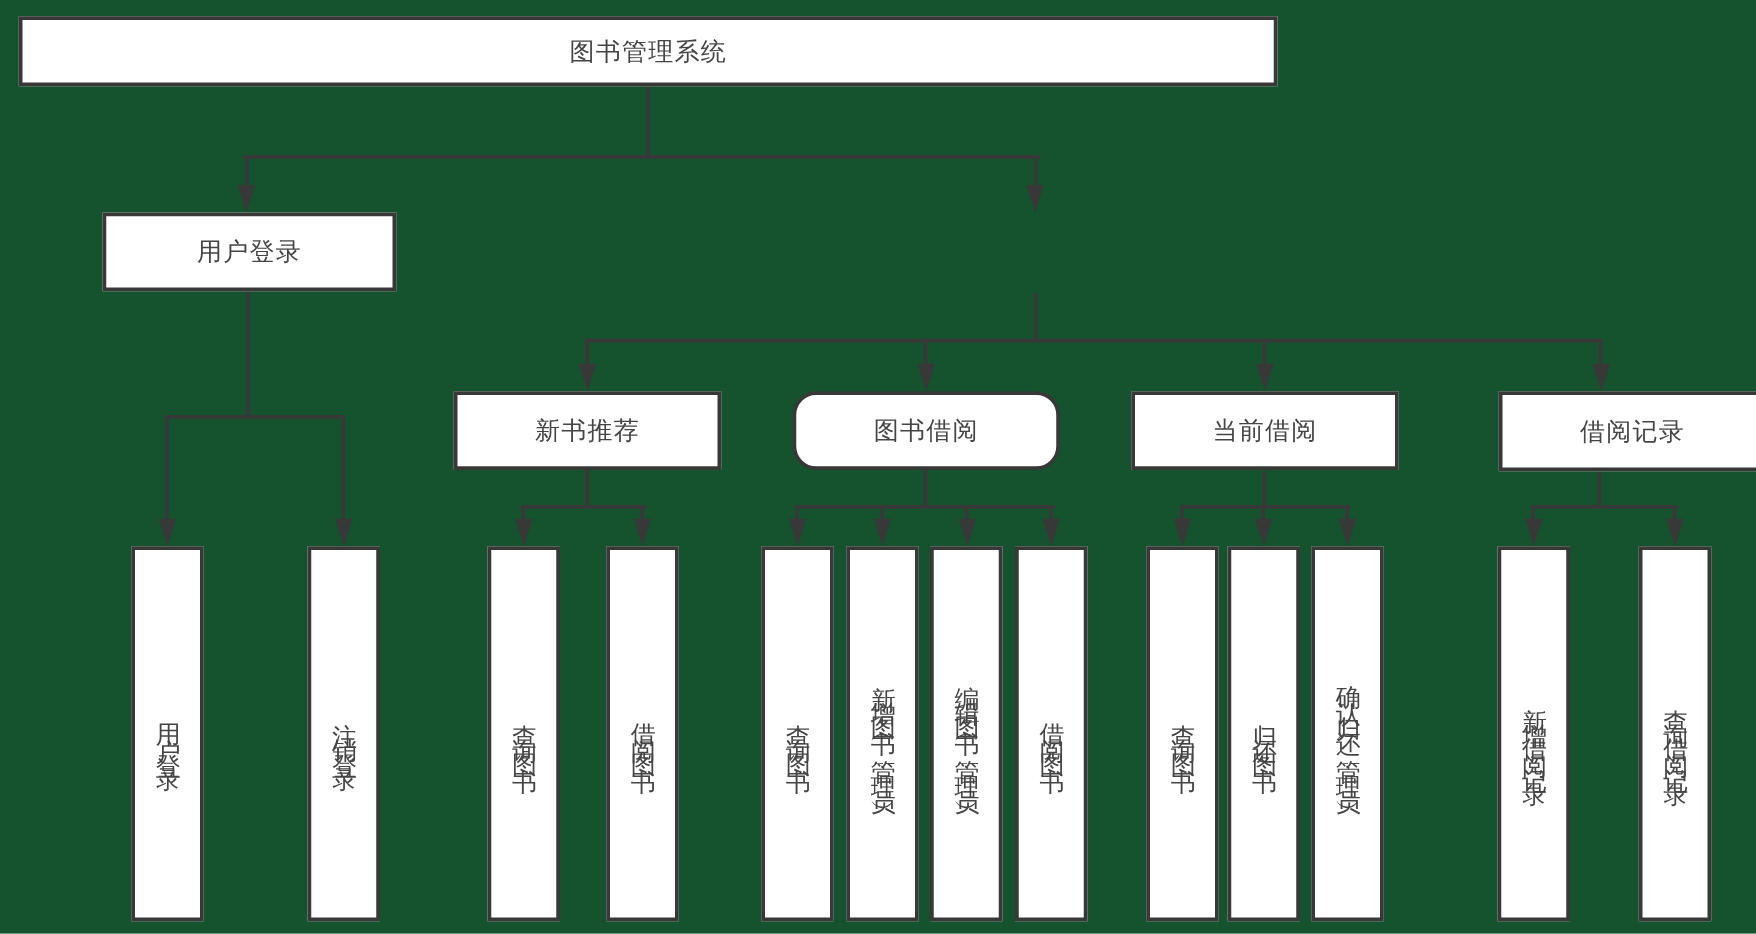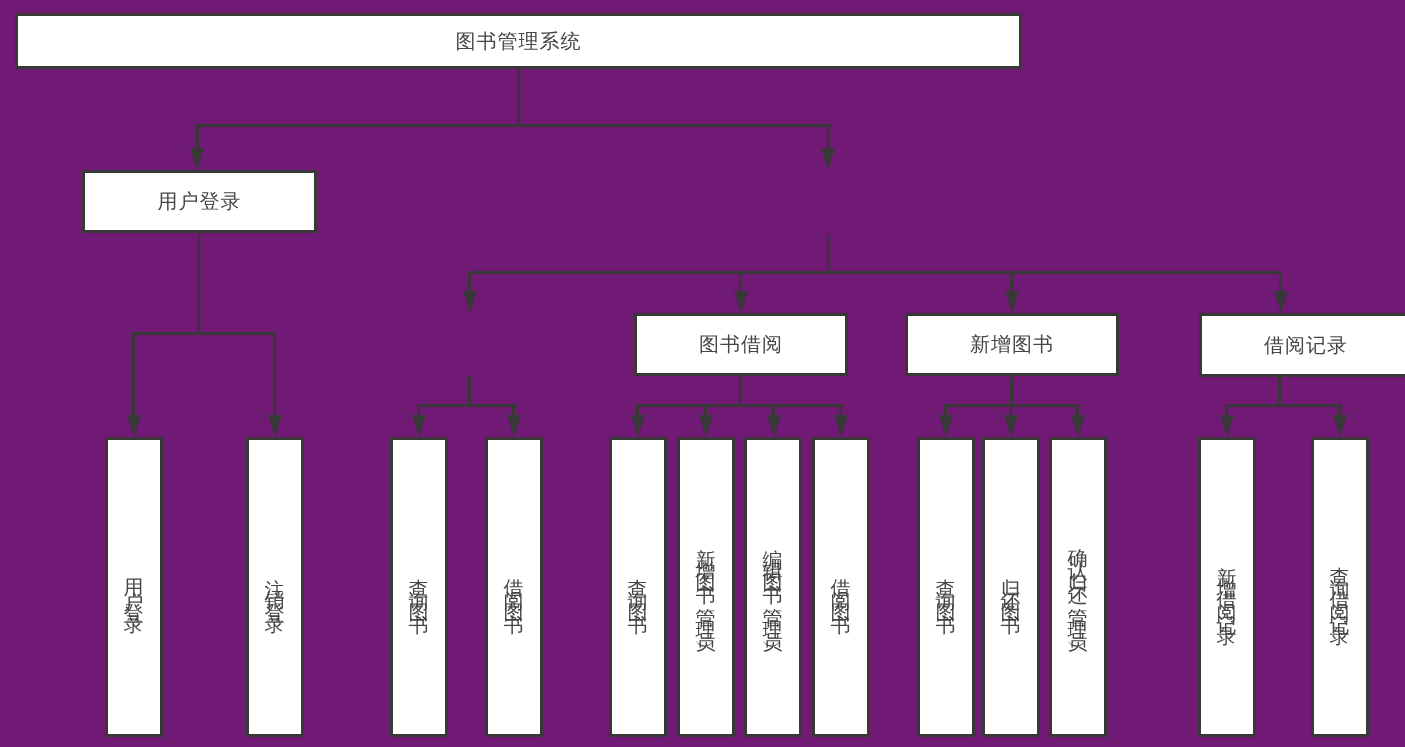--- a/index.html
+++ b/index.html
@@ -1,20 +1,20 @@
 <!DOCTYPE html>
 <html><head>
 <meta charset="utf-8">
 <style>
   html, body { margin: 0; padding: 0; background: #ffffff; }
   .canvas {
     position: relative;
     width: 1405px;
     height: 747px;
-    background: #701a75;
+    background: #14532d;
     overflow: hidden;
     font-family: "Liberation Sans", sans-serif;
   }
   .hbox {
     position: absolute;
     box-sizing: border-box;
     border: 3px solid #383838;
     background: #ffffff;
     display: flex;
     align-items: center;
@@ -99,22 +99,23 @@
   <div class="seg" style="left:468px; top:271px; width:814px; height:3px;"></div>
   <div class="seg" style="left:468px; top:271px; width:3px; height:22px;"></div>
   <div class="arrow" style="left:463px; top:291px;"></div>
   <div class="seg" style="left:739px; top:271px; width:3px; height:22px;"></div>
   <div class="arrow" style="left:734px; top:291px;"></div>
   <div class="seg" style="left:1010px; top:271px; width:3px; height:22px;"></div>
   <div class="arrow" style="left:1005px; top:291px;"></div>
   <div class="seg" style="left:1279px; top:271px; width:3px; height:22px;"></div>
   <div class="arrow" style="left:1274px; top:291px;"></div>
 
-  <div class="hbox" style="left:634px; top:313px; width:214px; height:63px;">图书借阅</div>
-  <div class="hbox" style="left:905px; top:313px; width:214px; height:63px;">新增图书</div>
+  <div class="hbox" style="left:363px; top:313px; width:214px; height:63px;">新书推荐</div>
+  <div class="hbox" style="left:634px; top:313px; width:214px; height:63px;border-radius:19px;">图书借阅</div>
+  <div class="hbox" style="left:905px; top:313px; width:214px; height:63px;">当前借阅</div>
   <div class="hbox" style="left:1173px; top:313px; width:214px; height:64px;margin-left:26px;">借阅记录</div>
 
   <div class="seg" style="left:468px; top:376px; width:3px; height:31px;"></div>
   <div class="seg" style="left:417px; top:404px; width:100px; height:3px;"></div>
   <div class="seg" style="left:417px; top:404px; width:3px; height:13px;"></div>
   <div class="arrow" style="left:412px; top:415px;"></div>
   <div class="seg" style="left:512px; top:404px; width:3px; height:13px;"></div>
   <div class="arrow" style="left:507px; top:415px;"></div>
 
   <div class="seg" style="left:739px; top:376px; width:3px; height:31px;"></div>

